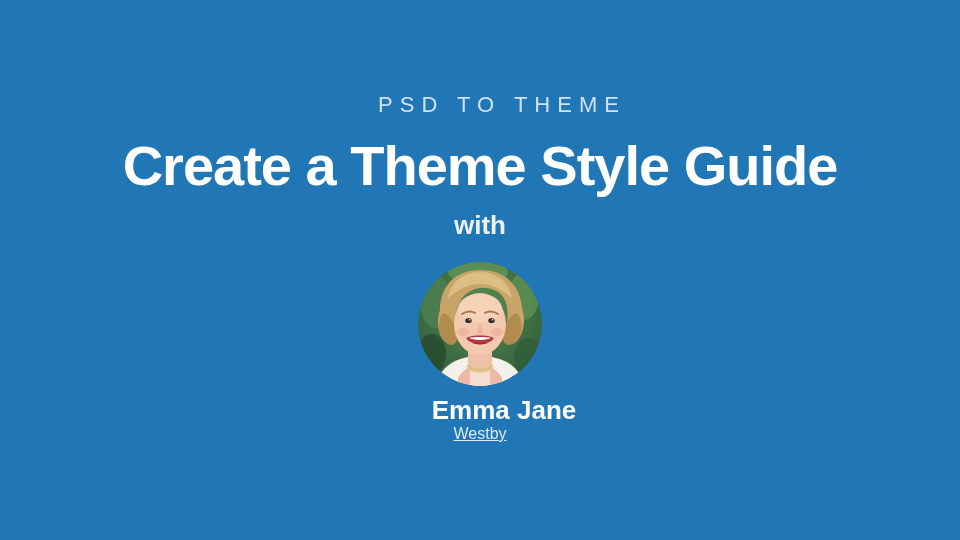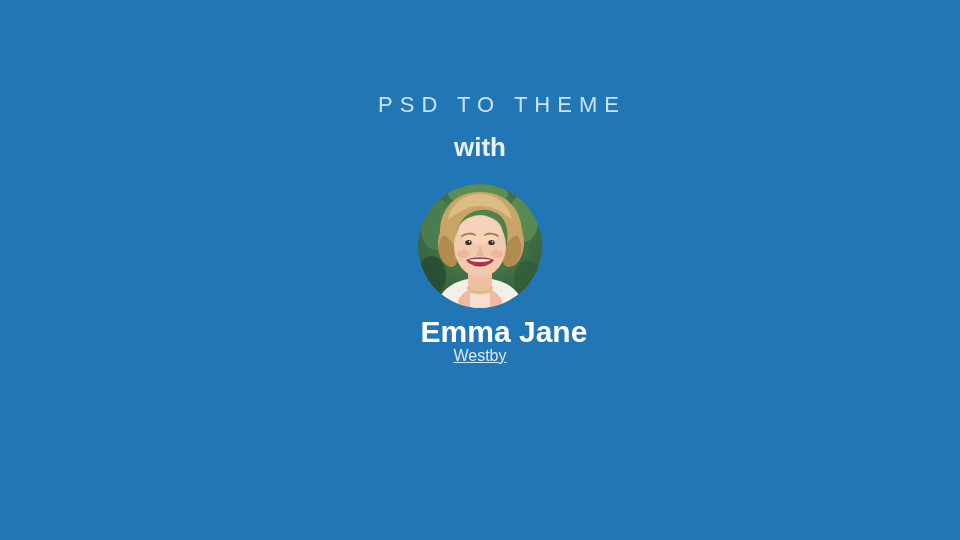--- a/index.html
+++ b/index.html
@@ -53,34 +53,35 @@
     width:124px;height:124px;border-radius:50%;
     overflow:hidden;flex:0 0 auto;
     display:block;
   }
   .author{
     margin-top:12px;
     line-height:24px;
   }
   .author .first{
     color:var(--author_name_text);
-    font-size:30px;font-weight:700;margin-left:48px;
+    font-size:26px;font-weight:700;margin-left:48px;
   }
   .author .last{
     color:var(--author_surname_text);
     font-size:16px;font-weight:400;text-decoration:underline;
   }
 </style>
 </head>
 <body>
 
 <div class="slide">
 
   <div class="eyebrow">PSD TO THEME</div>
 
+  <div class="title">Create a Theme Style Guide</div>
 
   <div class="with">with</div>
 
   <svg class="avatar" viewBox="0 0 124 124" aria-hidden="true">
     <defs>
       <clipPath id="avclip">
           <circle cx="62" cy="62" r="62"></circle>
         </clipPath>
       <radialGradient id="foliage" cx="50%" cy="38%" r="75%">
         <stop offset="0%" stop-color="#5d8f55"></stop>

